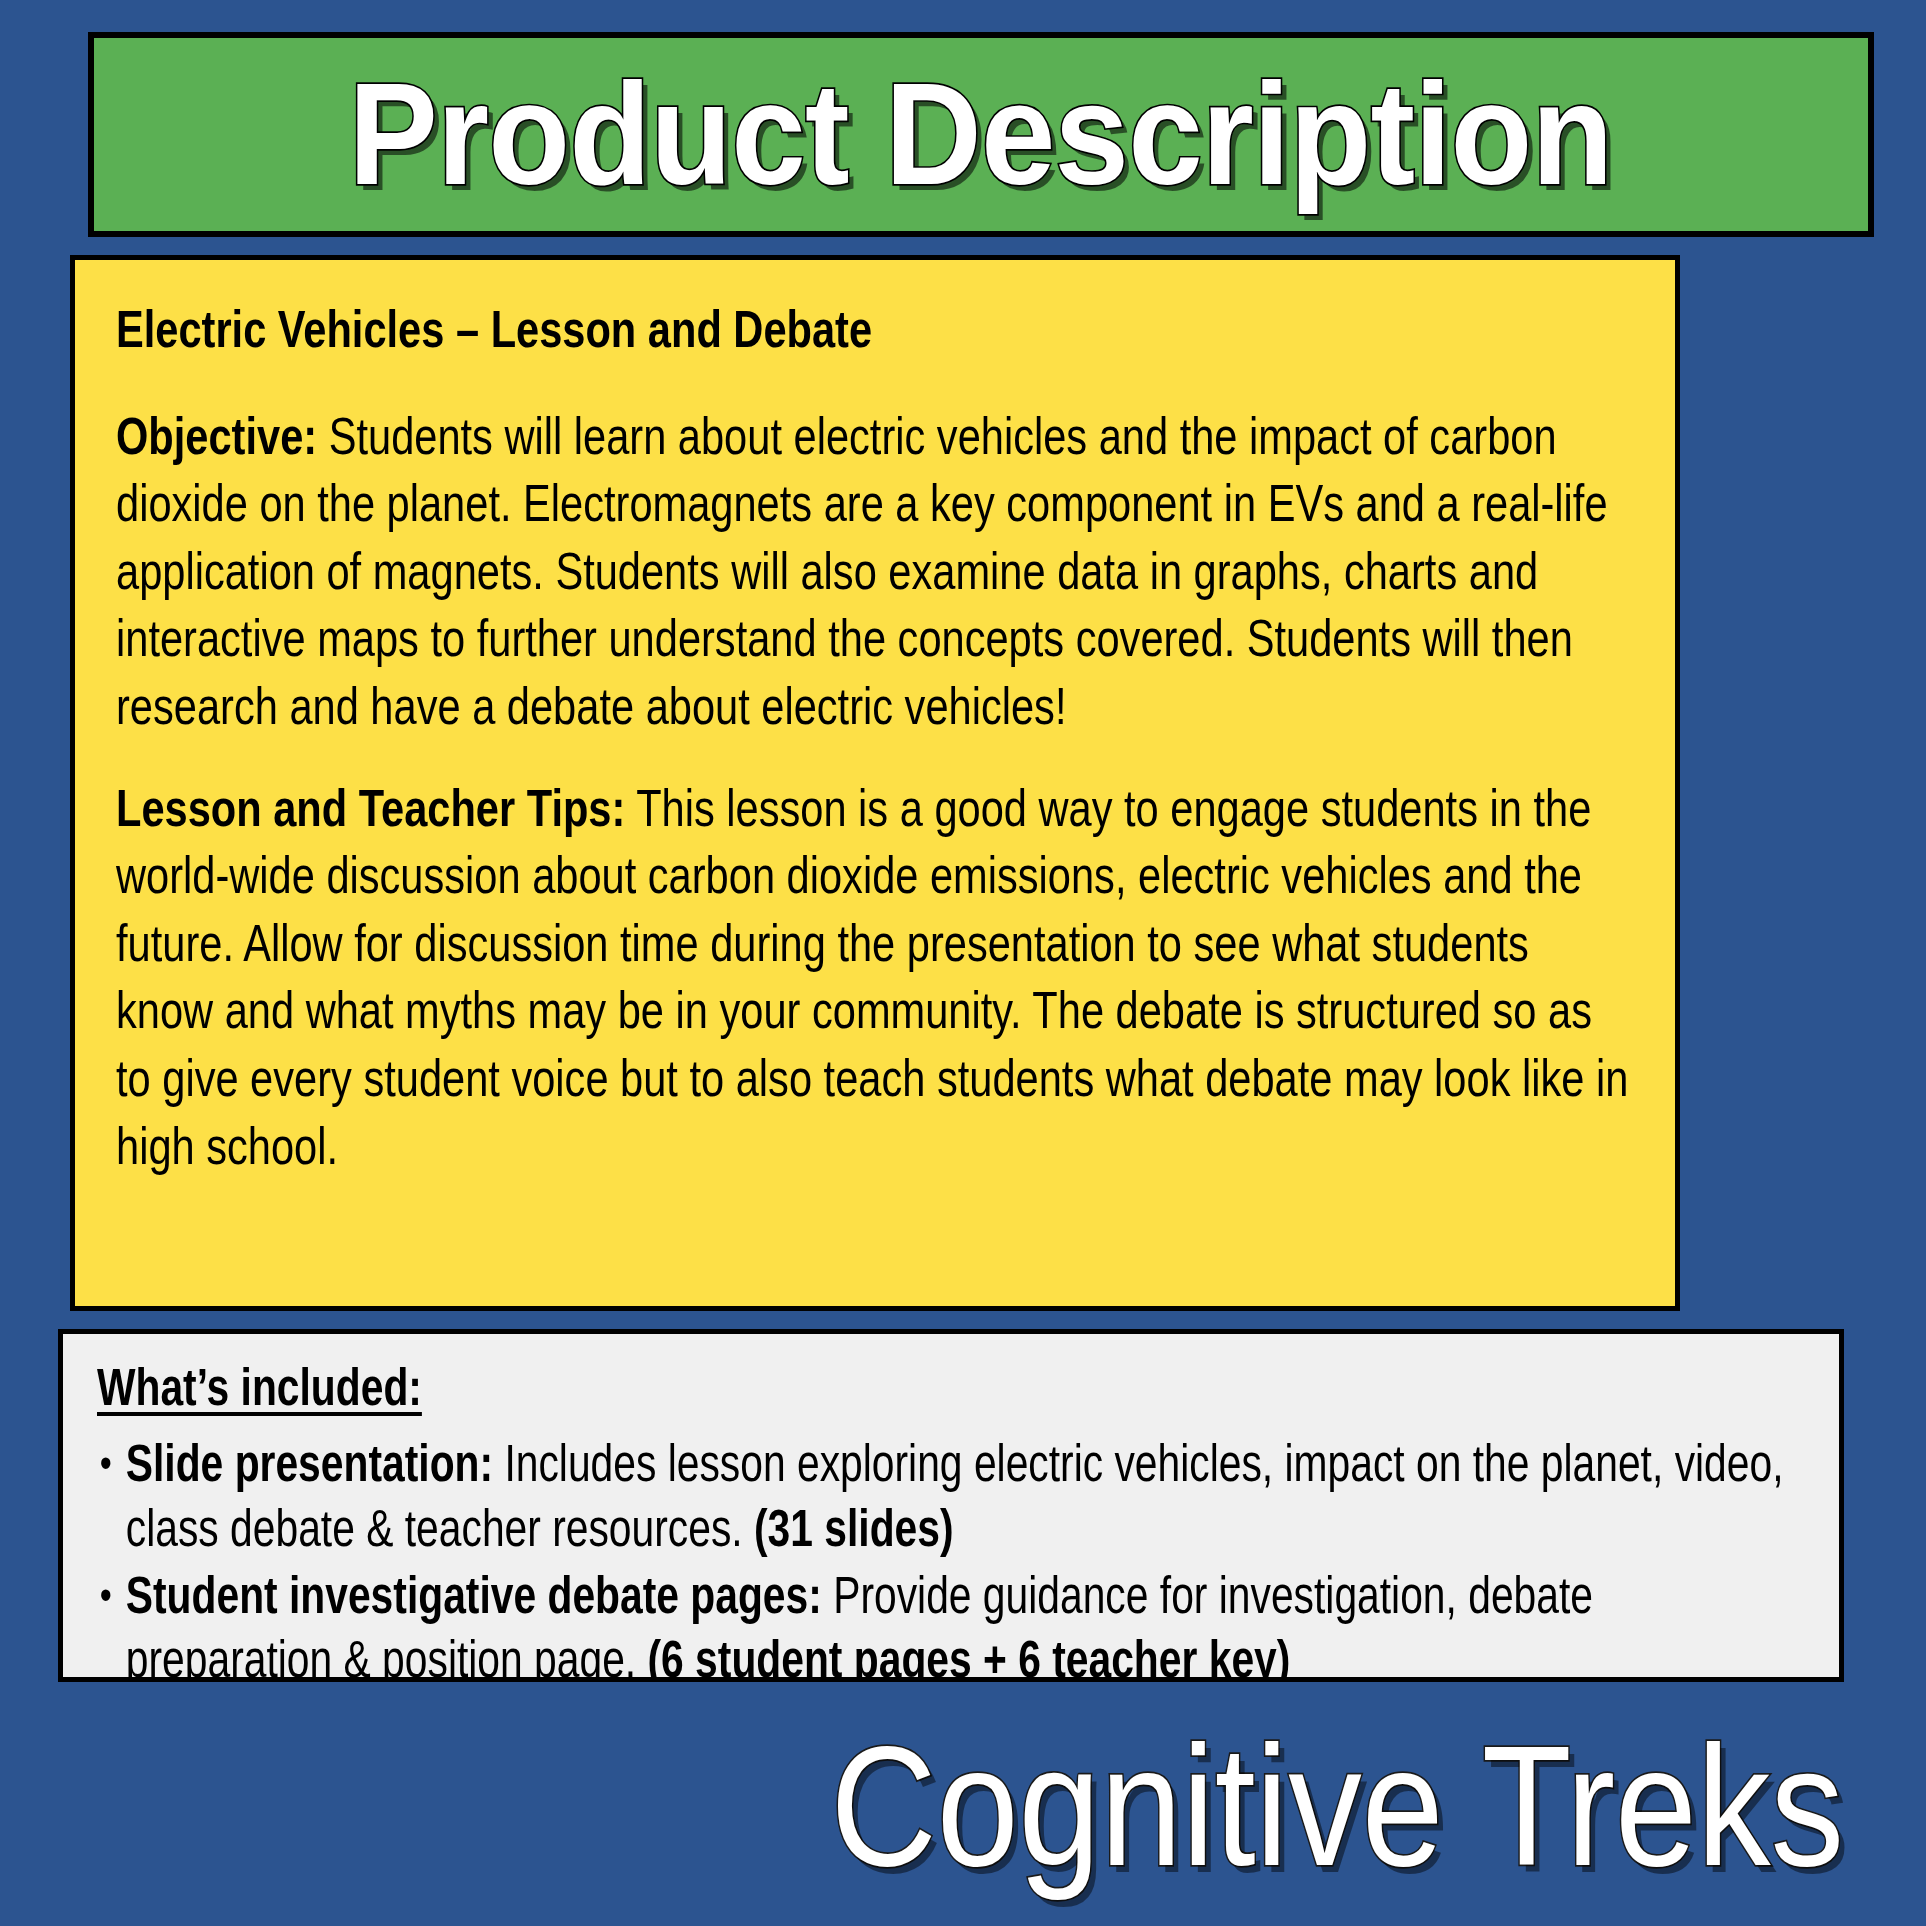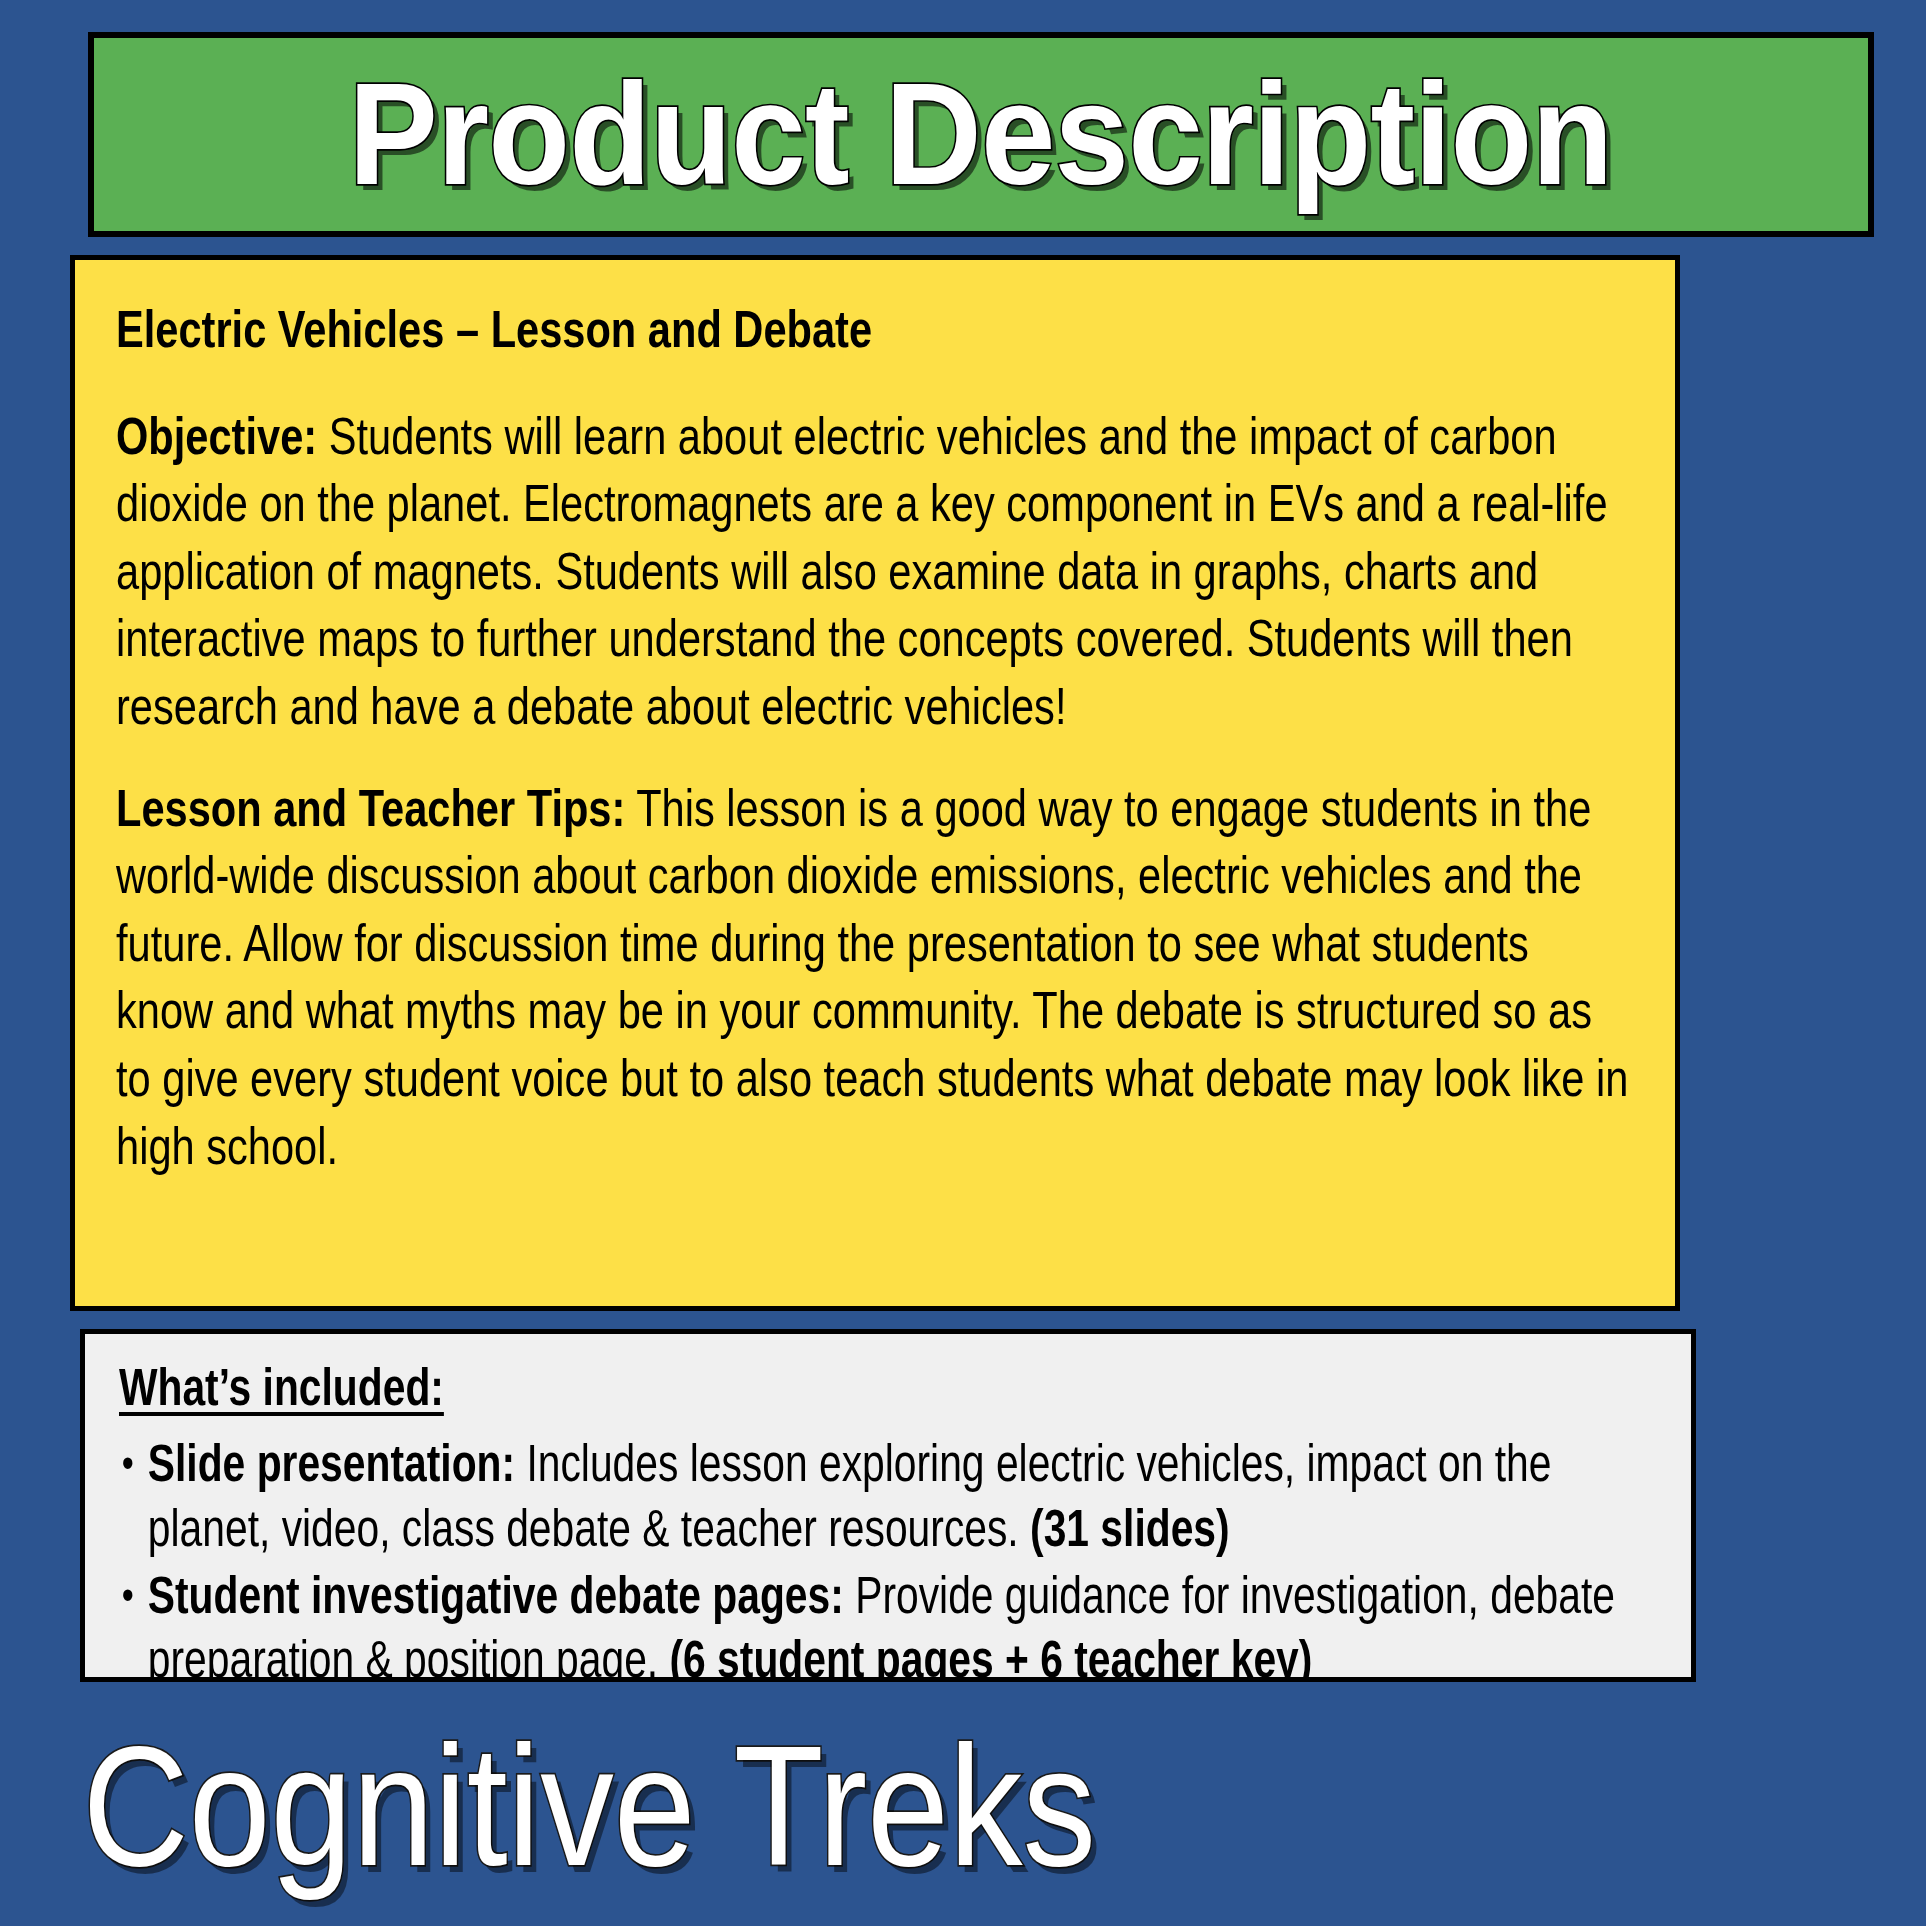--- a/index.html
+++ b/index.html
@@ -82,23 +82,23 @@
   .doc-text b, .doc-text strong { font-weight: 700; }
 
   .lead-line {
     margin-bottom: 39px !important;
     font-weight: 700;
   }
 
   
   .included-box {
     position: absolute;
-    left: 80px;
+    left: 58px;
     top: 1329px;
-    width: 1616px;
+    width: 1786px;
     height: 353px;
     box-sizing: border-box;
     background: #F0F0F0;
     border: 5.1px solid #000000;
     padding: 22px 34px 8.6px 34px;
     overflow: hidden;
   }
   .included-inner {
     font-family: "Liberation Sans", sans-serif;
     font-size: 51px;
@@ -137,21 +137,21 @@
 
   
   .footer-brand {
     position: absolute;
     left: 0;
     top: 1685px;
     width: 1926px;
     height: 241px;
     display: flex;
     align-items: center;
-    justify-content: flex-start;
+    justify-content: flex-end;
     overflow: hidden;
   }
   .brand-text {
     font-family: "Liberation Sans", sans-serif;
     font-weight: 400;
     font-size: 171px;
     line-height: 1.0;
     color: #FFFFFF;
     white-space: nowrap;
     -webkit-text-stroke: 3.4px #1A1A1A;

